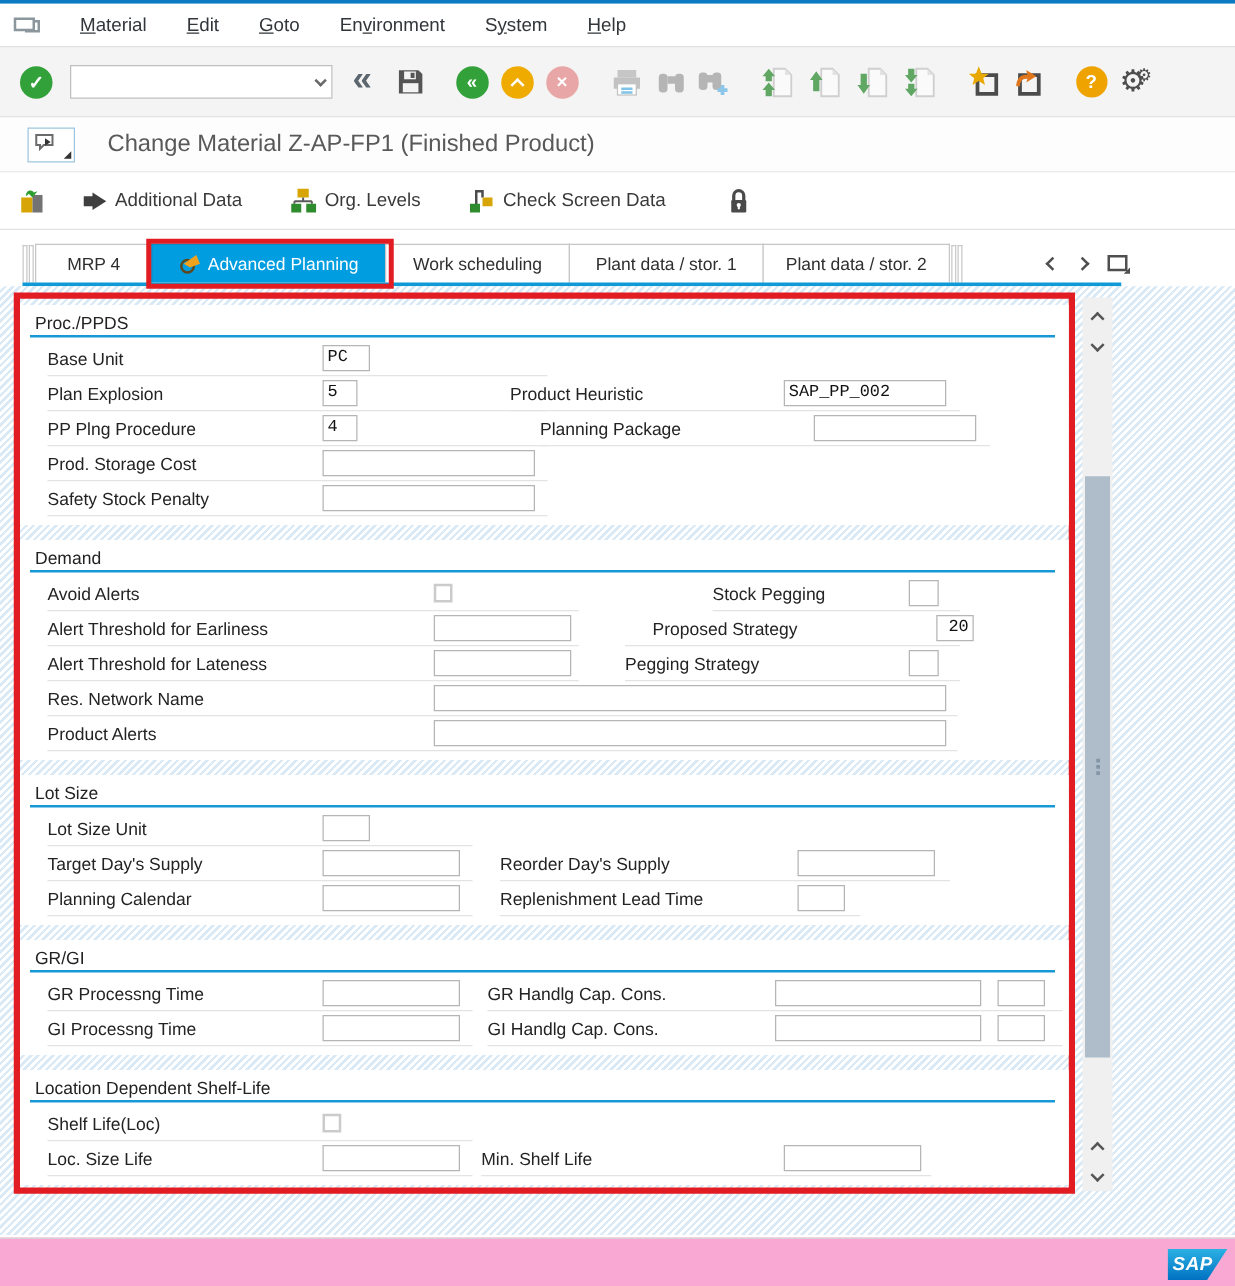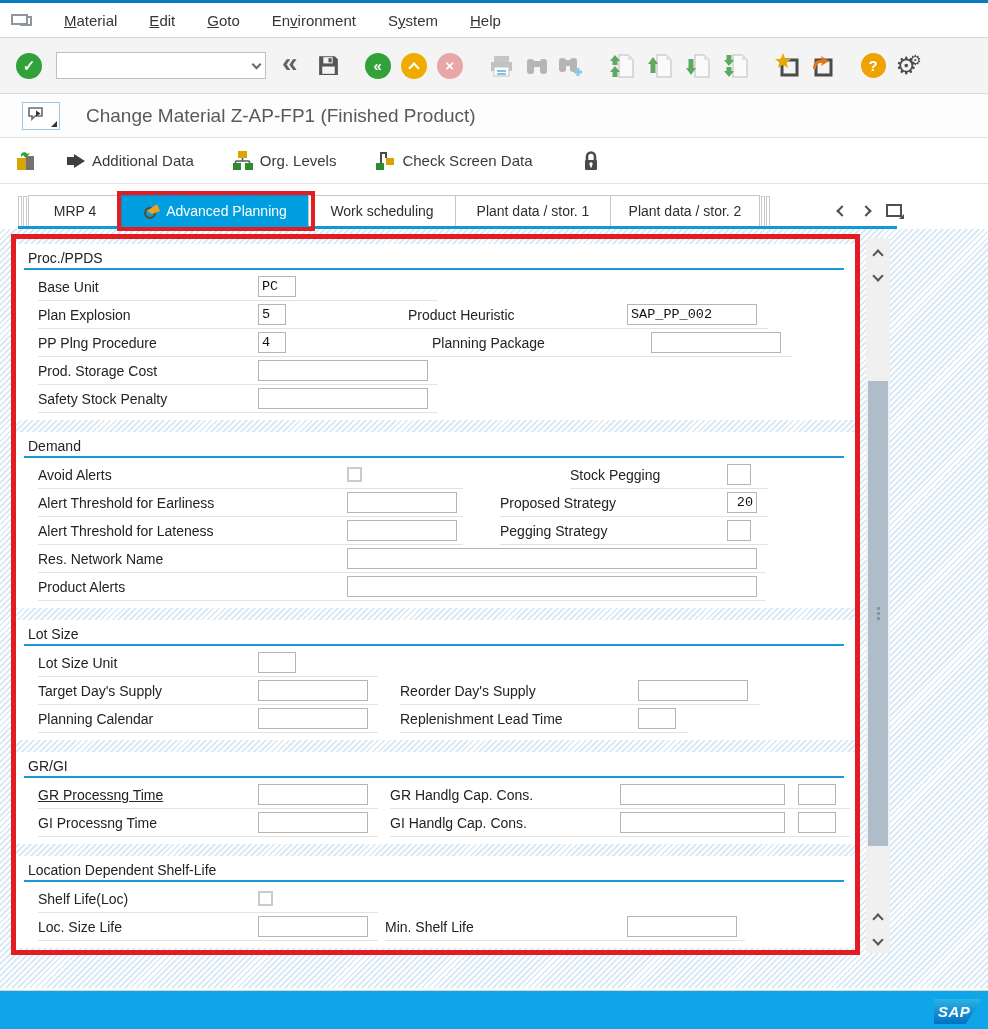--- a/index.html
+++ b/index.html
@@ -72,21 +72,21 @@
   .cbox { width:15px; height:15px; border:2px solid #cbcbcb; background:#fff; display:inline-block; }
 
   
   .vscroll { position:absolute; left:866px; top:9px; width:24px; height:715px; background:#f0f0f0; }
   .vs-btn { position:absolute; left:0; width:24px; height:22px; display:flex; align-items:center; justify-content:center; }
   .vs-thumb { position:absolute; left:2px; top:143px; width:20px; height:465px; background:#aebdc9; display:flex; align-items:center; justify-content:center; }
   .grip { display:flex; flex-direction:column; gap:2px; }
   .grip i { width:3px; height:3px; background:#8496a5; display:block; }
 
   
-  .footer { position:absolute; left:0; bottom:0; width:988px; height:39px; background:#0ea5e9; border-top:1px solid #d9d9d9; }
+  .footer { position:absolute; left:0; bottom:0; width:988px; height:39px; background:#f9a8d4; border-top:1px solid #d9d9d9; }
   .sap-logo { position:absolute; right:6px; top:8px; width:48px; height:25px; background:linear-gradient(180deg,#2cb2e5,#0071c1); clip-path:polygon(0 0,100% 0,66% 100%,0 100%); color:#fff; font-weight:bold; font-style:italic; font-size:15px; line-height:25px; padding-left:4px; letter-spacing:0.5px; }
 
   svg { display:block; }
 </style>
 </head>
 <body>
 
 <div class="top-accent"></div>
 
 <div class="menubar">
@@ -330,21 +330,21 @@
             <span class="flabel" style="width:157px;">Stock Pegging</span>
             <input class="ffield" style="width: 24px;" value="">
           </div>
         </div>
         <div class="frow">
           <div class="lcell" style="width:425px;">
             <span class="flabel" style="width:309px;">Alert Threshold for Earliness</span>
             <input class="ffield" style="width: 110px;" value="">
           </div>
           <div class="rcell" style="left:462px;width:268px;">
-            <span class="flabel" style="width:227px;">Proposed Strategy</span>
+            <span class="flabel" style="width:227px;margin-left:22px;">Proposed Strategy</span>
             <input class="ffield num" style="width: 30px;" value="20">
           </div>
         </div>
         <div class="frow">
           <div class="lcell" style="width:425px;">
             <span class="flabel" style="width:309px;">Alert Threshold for Lateness</span>
             <input class="ffield" style="width: 110px;" value="">
           </div>
           <div class="rcell" style="left:462px;width:268px;">
             <span class="flabel" style="width:227px;">Pegging Strategy</span>
@@ -391,21 +391,21 @@
           <div class="rcell" style="left:362px;width:288px;">
             <span class="flabel" style="width:238px;">Replenishment Lead Time</span>
             <input class="ffield" style="width: 38px;" value="">
           </div>
         </div>
       </div>
 
       <div class="group">
         <div class="gtitle">GR/GI</div>
         <div class="frow">
-          <div class="lcell" style="width:340px;text-decoration:underline;">
+          <div class="lcell" style="width:340px;">
             <span class="flabel" style="width:220px;">GR Processng Time</span>
             <input class="ffield" style="width: 110px;" value="">
           </div>
           <div class="rcell" style="left:352px;width:460px;">
             <span class="flabel" style="width:230px;">GR Handlg Cap. Cons.</span>
             <input class="ffield" style="width: 165px;" value="">
             <input class="ffield" style="width: 38px; margin-left: 13px;" value="">
           </div>
         </div>
         <div class="frow">

